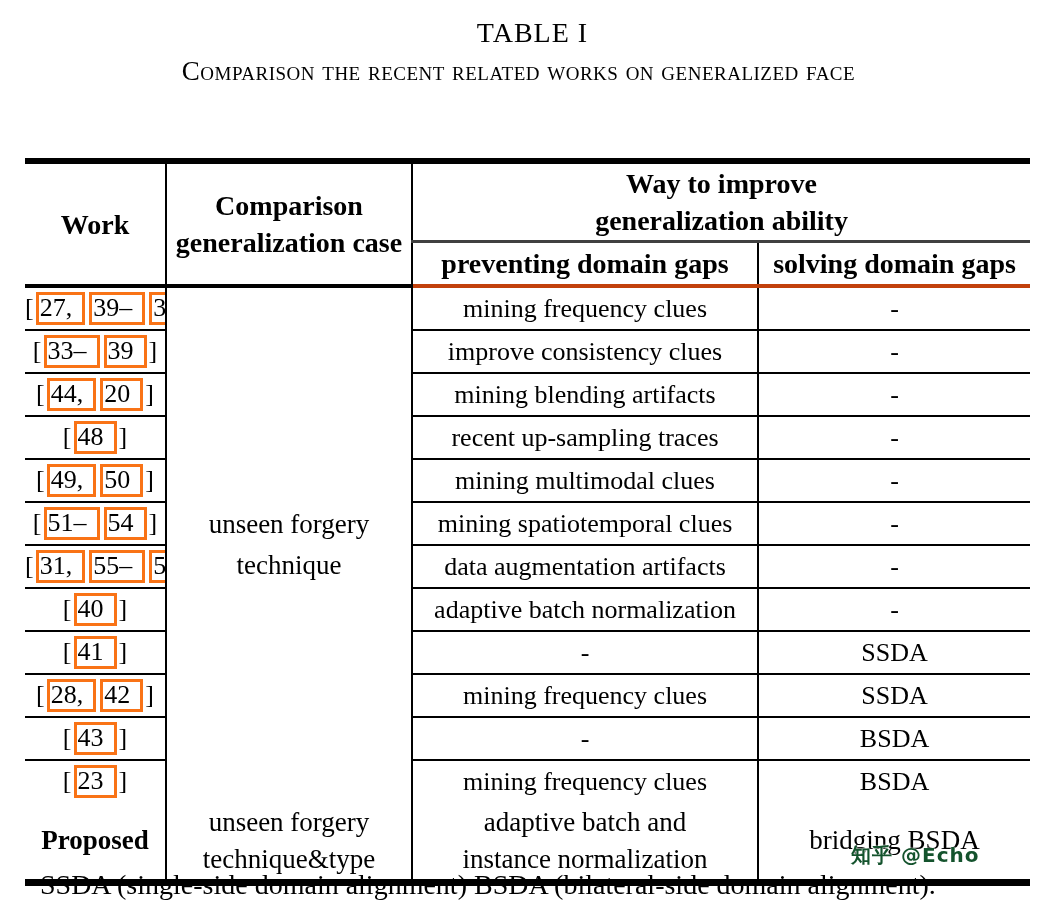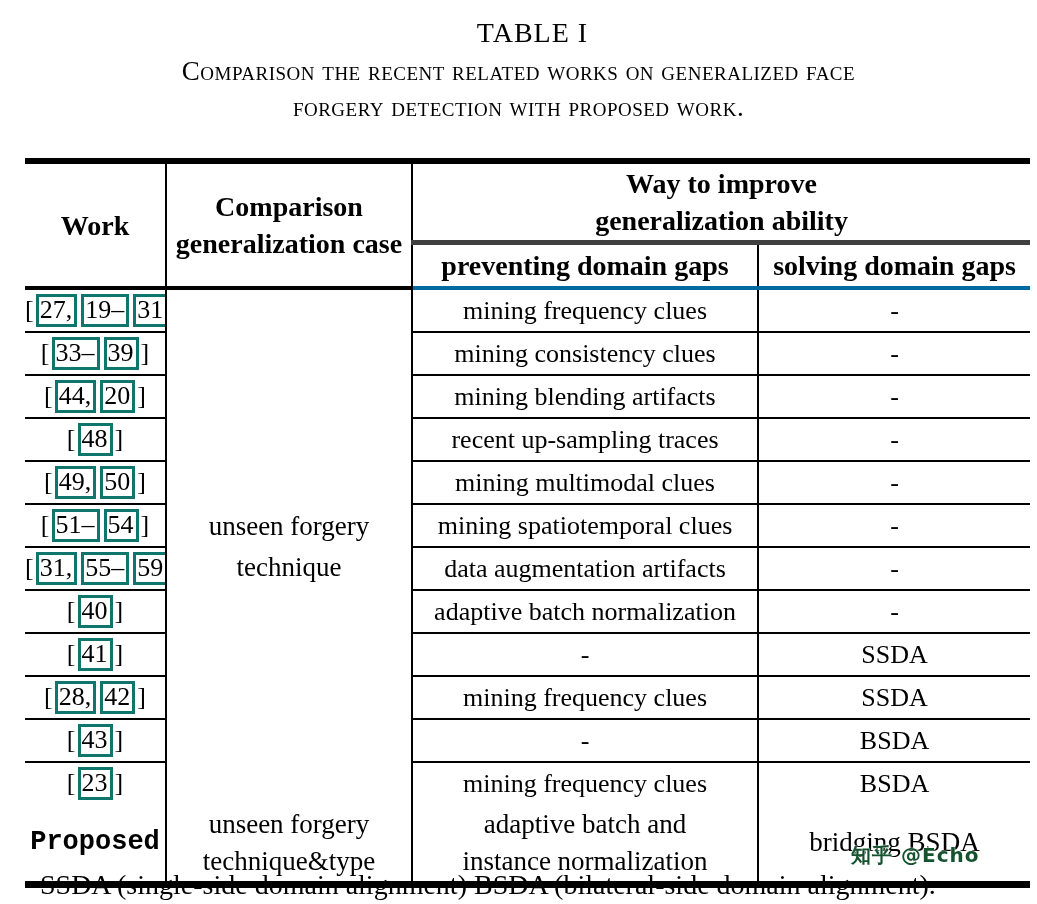--- a/index.html
+++ b/index.html
@@ -23,53 +23,52 @@
   col.c-prevent{width:346px;}
   col.c-solve{width:272px;}
   th,td{padding:0;text-align:center;vertical-align:middle;overflow:hidden;}
   
   tr.h1 th{border-top:6px solid #000;}
   tr.proposed td{border-bottom:7px solid #000;}
   
   .vline{border-left:2px solid #000;}
   
   th{font-weight:bold;font-size:28px;line-height:34px;}
-  th.way-group{border-bottom:5px solid #404040;line-height:37px;height:76px;}
-  tr.h2 th{height:41px;border-bottom:4px solid #0369a1;}
+  th.way-group{border-bottom:3px solid #404040;line-height:37px;height:76px;}
+  tr.h2 th{height:41px;border-bottom:4px solid #c2410c;}
   th.rowspan-head{border-bottom:4px solid #000;line-height:37px;}
   
   tbody td{font-size:26px;height:41px;border-top:2px solid #000;}
   tbody tr:first-child td{border-top:none;}
   td.case-cell{font-size:27px;line-height:41px;}
   tr.proposed td{height:77px;border-top:2px solid #000;font-size:27px;line-height:37px;}
-  tr.proposed td.p-work{font-weight:bold;font-family:Liberation Mono, monospace;}
+  tr.proposed td.p-work{font-weight:bold;}
   
   .cite-seq{white-space:nowrap;}
   .cite-box{
-    display:inline-block;border:3px solid #0f766e;line-height:26px;
-    padding:0 2px 1px 1px;margin:0 2px;vertical-align:baseline;
+    display:inline-block;border:3px solid #f97316;line-height:26px;
+    padding:0 10px 1px 1px;margin:0 2px;vertical-align:baseline;
   }
   .footnote{
     position:absolute;left:40px;top:869px;font-size:28px;white-space:nowrap;
   }
   .watermark{
     position:absolute;left:851px;top:842px;z-index:5;
     font-family:"DejaVu Sans","Liberation Sans",sans-serif;
     font-size:20px;font-weight:bold;color:#14532d;letter-spacing:1px;
     text-shadow:0 0 2px #ffffff,0 0 1px #ffffff;white-space:nowrap;
   }
 </style>
 </head>
 <body>
 
 <div class="title-line">TABLE I</div>
 
 <div class="caption">
   <div>Comparison the recent related works on generalized face</div>
-  <div>forgery detection with proposed work.</div>
 </div>
 
 <div class="tbl-wrap">
   <table>
     <colgroup>
       <col class="c-work">
         <col class="c-case">
         <col class="c-prevent">
         <col class="c-solve">
     </colgroup>
@@ -85,31 +84,31 @@
           <div>generalization ability</div>
         </th>
       </tr>
       <tr class="h2">
         <th class="vline">preventing domain gaps</th>
         <th class="vline">solving domain gaps</th>
       </tr>
     </thead>
     <tbody id="tbody-rows">
         <tr>
-          <td><span class="cite-seq">[<span class="cite-box">27,</span><span class="cite-box">19–</span><span class="cite-box">31</span>]</span></td>
+          <td><span class="cite-seq">[<span class="cite-box">27,</span><span class="cite-box">39–</span><span class="cite-box">31</span>]</span></td>
           <td rowspan="12" class="vline case-cell">
             <div>unseen forgery</div>
             <div>technique</div>
           </td>
           <td class="vline">mining frequency clues</td>
           <td class="vline">-</td>
         </tr>
         <tr>
           <td><span class="cite-seq">[<span class="cite-box">33–</span><span class="cite-box">39</span>]</span></td>
-          <td class="vline">mining consistency clues</td>
+          <td class="vline">improve consistency clues</td>
           <td class="vline">-</td>
         </tr>
         <tr>
           <td><span class="cite-seq">[<span class="cite-box">44,</span><span class="cite-box">20</span>]</span></td>
           <td class="vline">mining blending artifacts</td>
           <td class="vline">-</td>
         </tr>
         <tr>
           <td><span class="cite-seq">[<span class="cite-box">48</span>]</span></td>
           <td class="vline">recent up-sampling traces</td>

